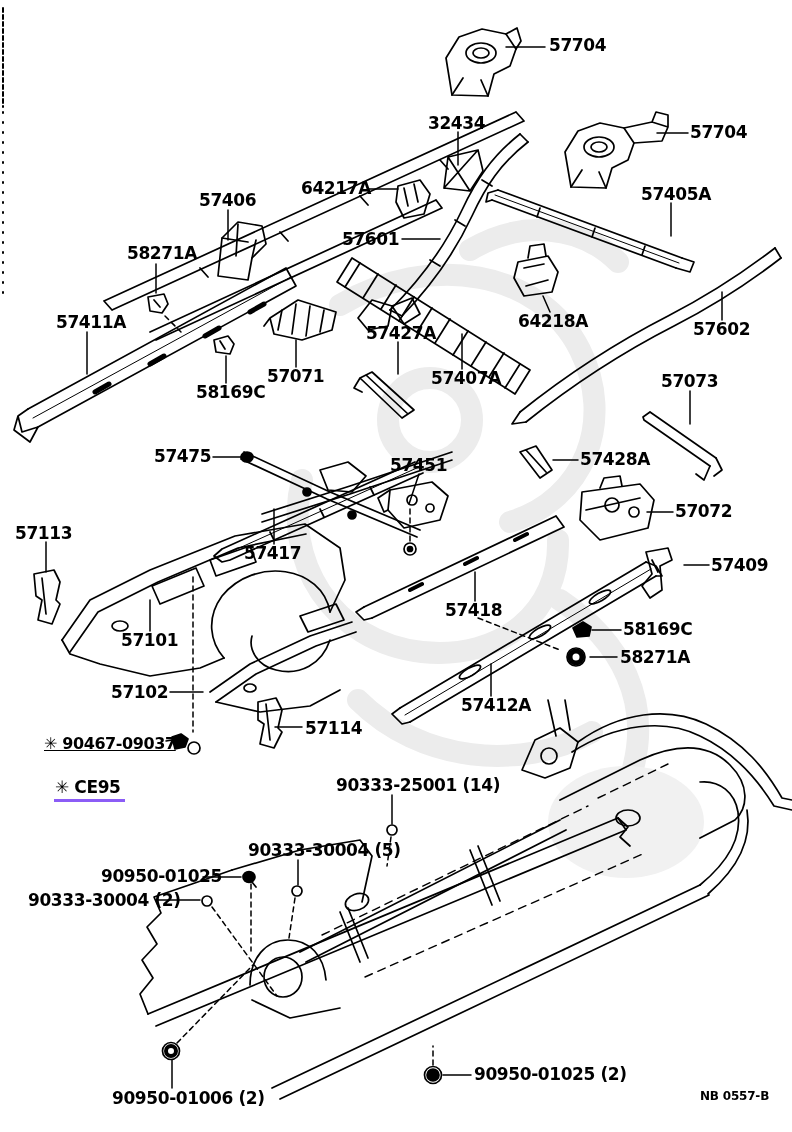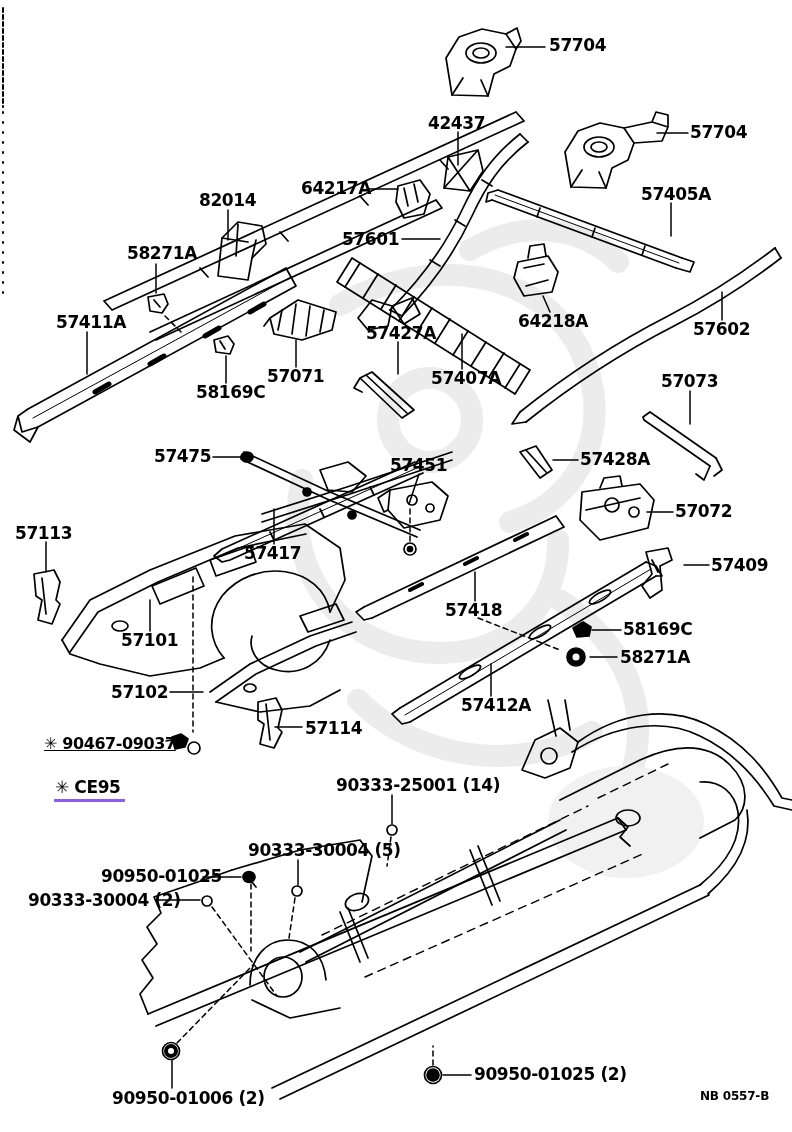--- a/index.html
+++ b/index.html
@@ -317,24 +317,24 @@
     <path d="M391,837 L387,866"></path>
     <path d="M295,898 L289,938"></path>
     <path d="M251,884 V951"></path>
     <path d="M212,907 L277,996"></path>
     <path d="M177,1043 L253,965"></path>
     <path d="M433,1065 V1046"></path>
   </g>
 </svg>
 
 <div class="lbl" style="left:549px;top:37px">57704</div>
-<div class="lbl" style="left:428px;top:115px">42437</div>
+<div class="lbl" style="left:428px;top:115px">32434</div>
 <div class="lbl" style="left:690px;top:124px">57704</div>
 <div class="lbl" style="left:301px;top:180px">64217A</div>
-<div class="lbl" style="left:199px;top:192px">82014</div>
+<div class="lbl" style="left:199px;top:192px">57406</div>
 <div class="lbl" style="left:641px;top:186px">57405A</div>
 <div class="lbl" style="left:127px;top:245px">58271A</div>
 <div class="lbl" style="left:342px;top:231px">57601</div>
 <div class="lbl" style="left:56px;top:314px">57411A</div>
 <div class="lbl" style="left:267px;top:368px">57071</div>
 <div class="lbl" style="left:196px;top:384px">58169C</div>
 <div class="lbl" style="left:366px;top:325px">57427A</div>
 <div class="lbl" style="left:431px;top:370px">57407A</div>
 <div class="lbl" style="left:518px;top:313px">64218A</div>
 <div class="lbl" style="left:693px;top:321px">57602</div>

